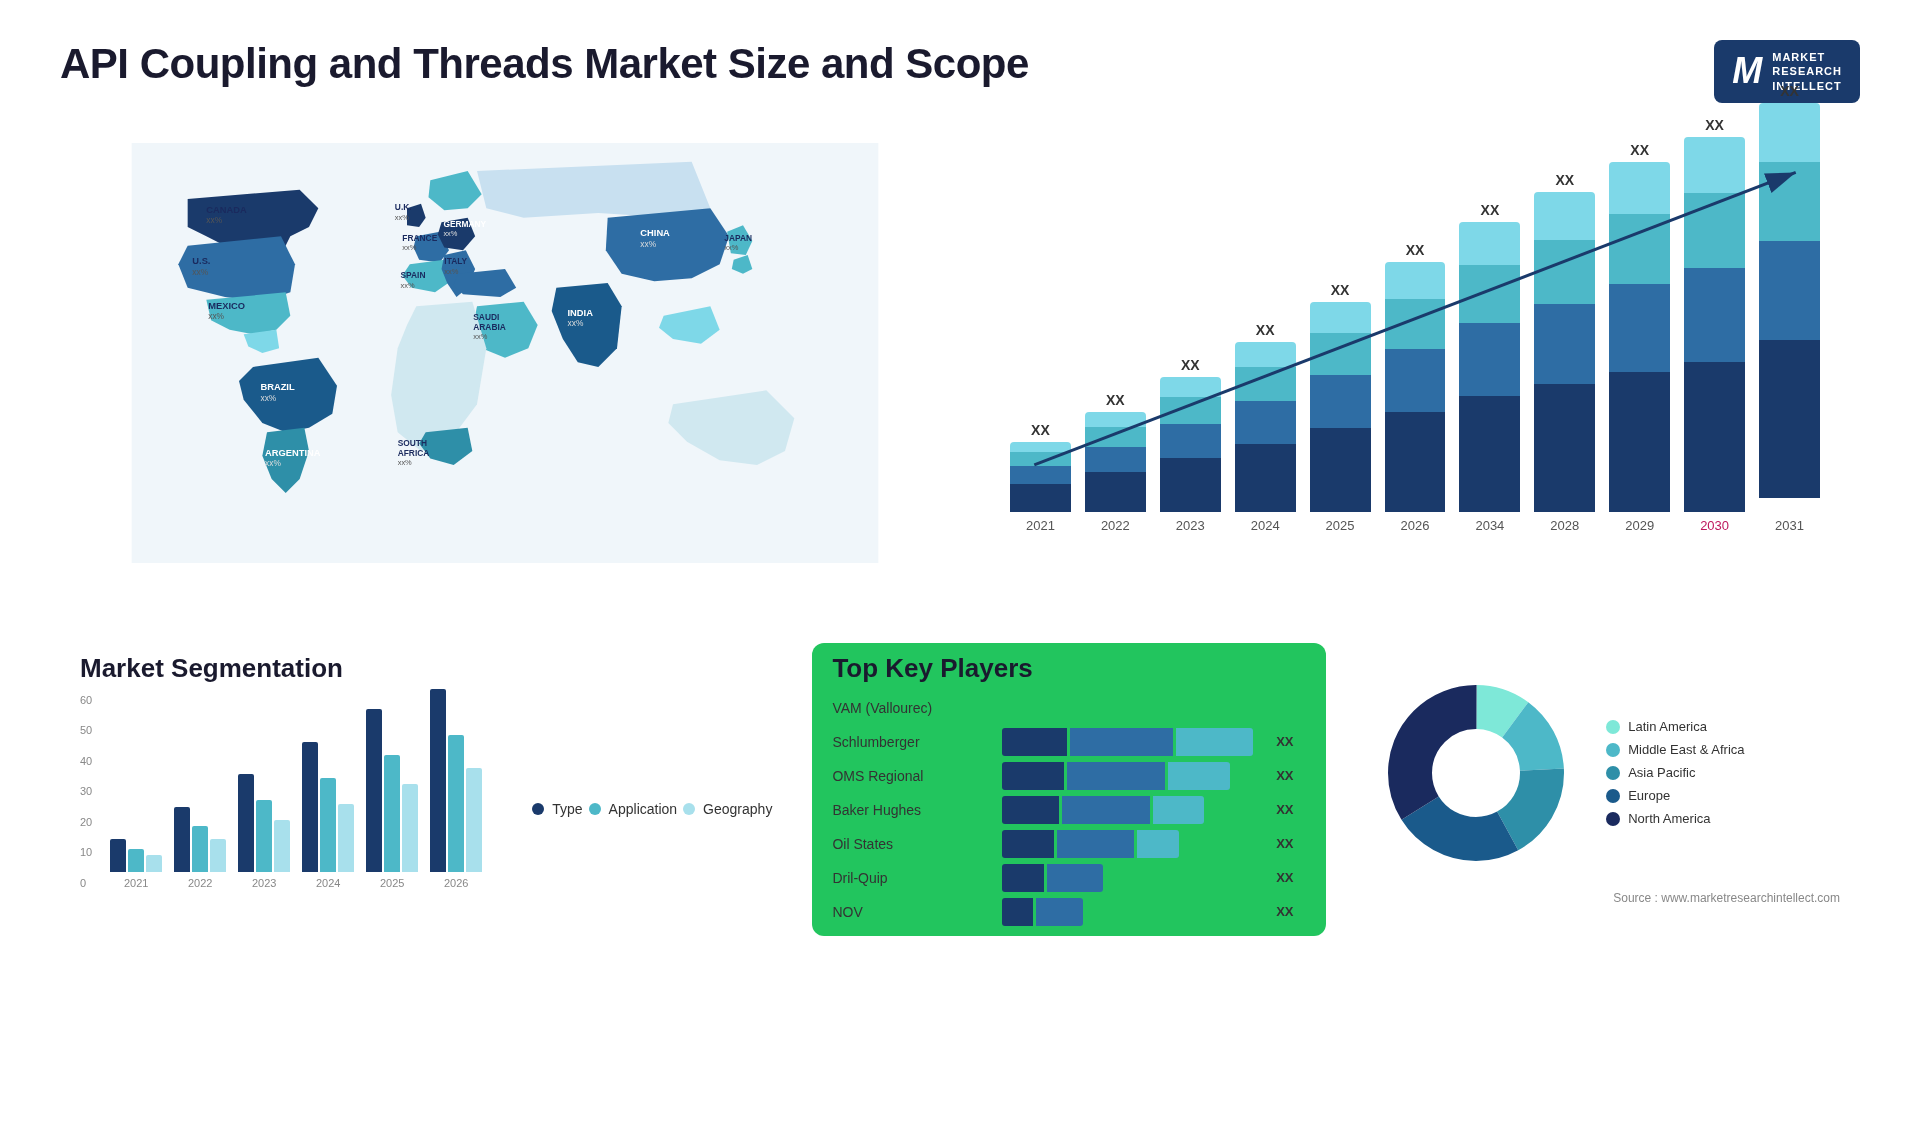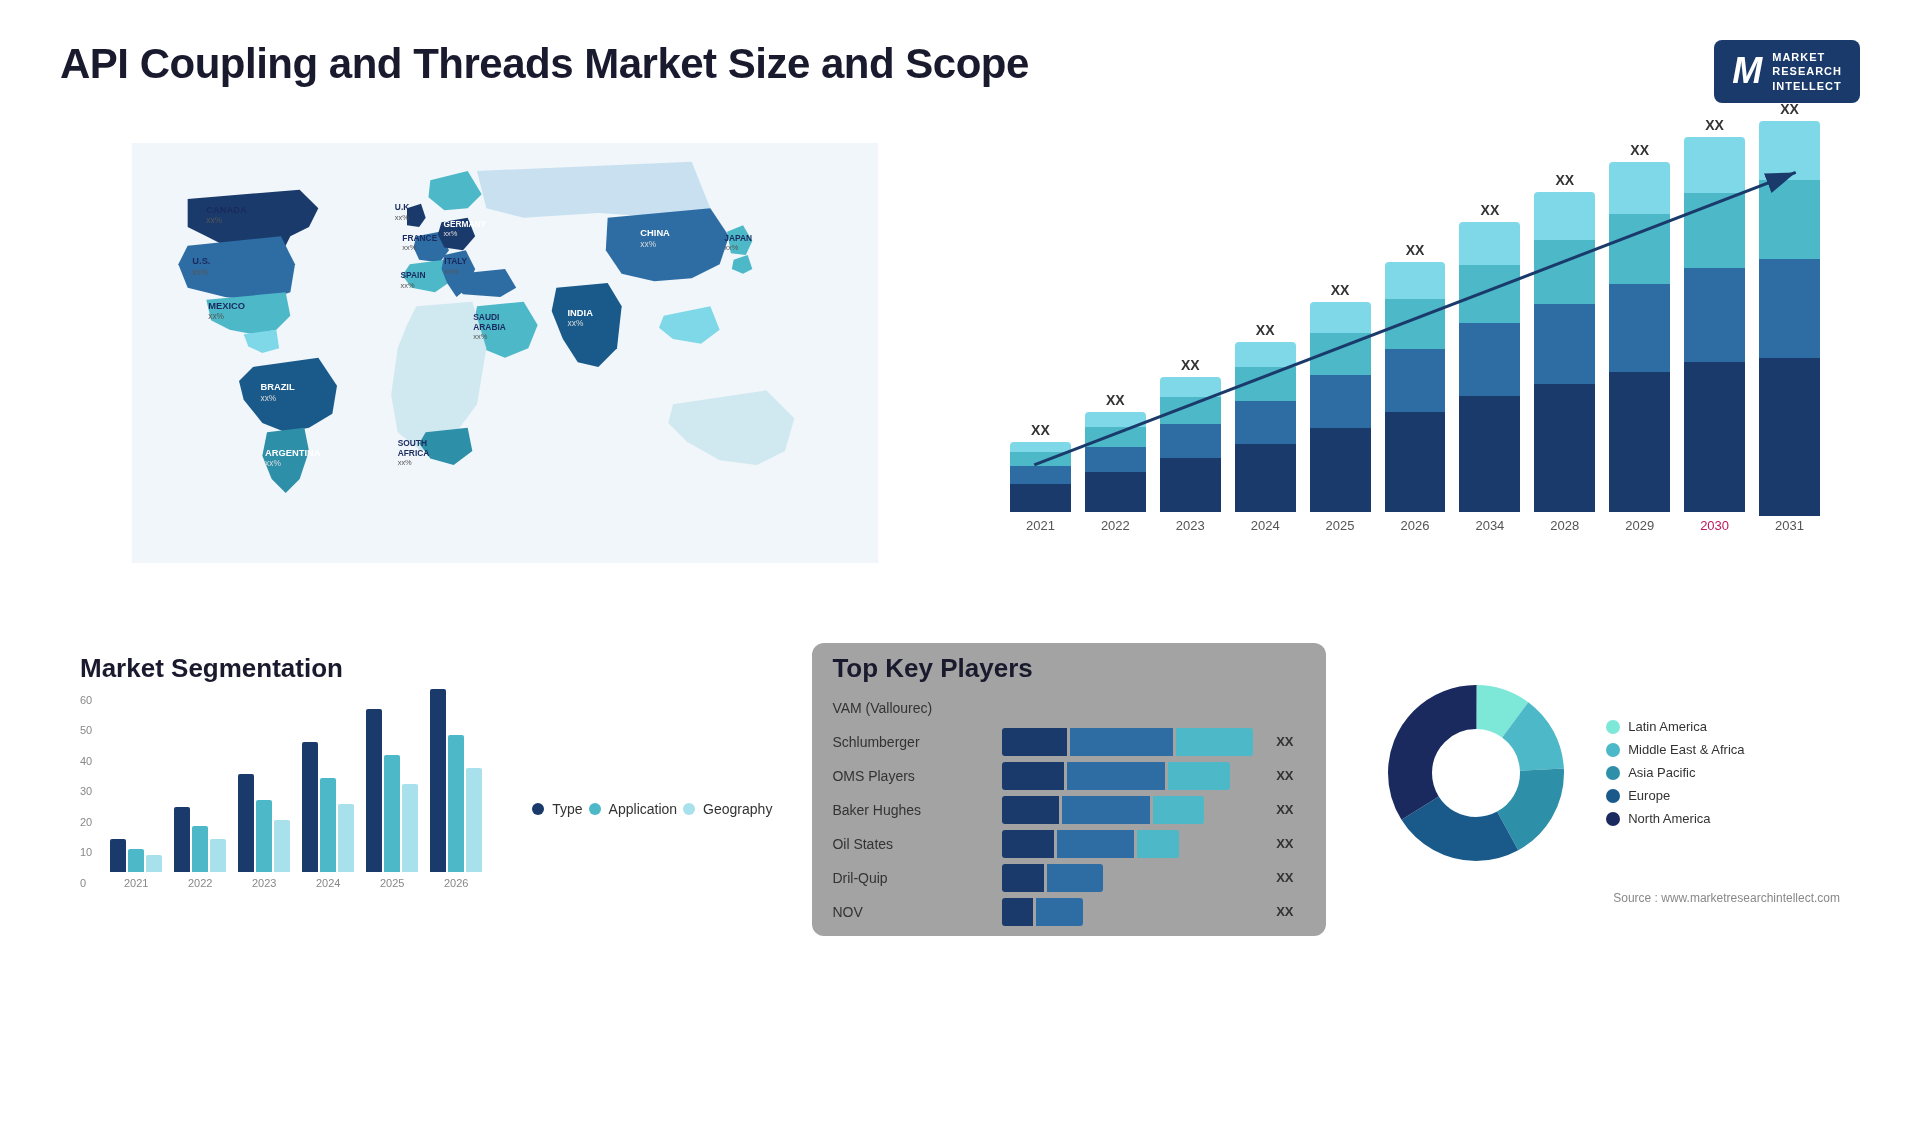--- a/index.html
+++ b/index.html
@@ -125,21 +125,21 @@
       color: #333;
     }
     .legend-dot {
       width: 12px;
       height: 12px;
       border-radius: 50%;
     }
 
     
     .players-section {
-      background: #a3a3a3;
+      background: #22c55e;
       border-radius: 12px;
       padding: 10px 20px;
     }
     .players-list {
       display: flex;
       flex-direction: column;
       gap: 6px;
       margin-top: 5px;
     }
     .player-row {
@@ -450,21 +450,21 @@
           </div>
 
           <div style="display:flex;flex-direction:column;align-items:center;flex:1;">
             <div style="font-size:14px;font-weight:700;color:#333;margin-bottom:4px;">XX</div>
             <div style="width:100%;height:395px;display:flex;flex-direction:column-reverse;border-radius:4px 4px 0 0;overflow:hidden;">
               <div style="background:#1a3a6b;height:40%;"></div>
               <div style="background:#2e6da4;height:25%;"></div>
               <div style="background:#4db8c8;height:20%;"></div>
               <div style="background:#7ed8e8;height:15%;"></div>
             </div>
-            <div style="font-size:13px;color:#555;margin-top:2px;">2031</div>
+            <div style="font-size:13px;color:#555;margin-top:20px;">2031</div>
           </div>
 
           <svg style="position:absolute;top:0;left:0;width:100%;height:85%;pointer-events:none;">
             <defs>
               <marker id="arrowhead" markerWidth="10" markerHeight="7" refX="10" refY="3.5" orient="auto">
                 <polygon points="0 0, 10 3.5, 0 7" fill="#1a3a6b"></polygon>
               </marker>
             </defs>
             <line x1="3%" y1="96%" x2="97%" y2="3%" stroke="#1a3a6b" stroke-width="3" marker-end="url(#arrowhead)"></line>
           </svg>
@@ -580,21 +580,21 @@
           <div class="player-name">Schlumberger</div>
           <div class="player-bar-container">
             <div style="background:#1a3a6b;height:100%;width:25%;border-radius:3px 0 0 3px;"></div>
             <div style="background:#2e6da4;height:100%;width:40%;"></div>
             <div style="background:#4db8c8;height:100%;width:30%;border-radius:0 3px 3px 0;"></div>
           </div>
           <div class="player-val">XX</div>
         </div>
 
         <div class="player-row">
-          <div class="player-name">OMS Players</div>
+          <div class="player-name">OMS Regional</div>
           <div class="player-bar-container">
             <div style="background:#1a3a6b;height:100%;width:24%;border-radius:3px 0 0 3px;"></div>
             <div style="background:#2e6da4;height:100%;width:38%;"></div>
             <div style="background:#4db8c8;height:100%;width:24%;border-radius:0 3px 3px 0;"></div>
           </div>
           <div class="player-val">XX</div>
         </div>
 
         <div class="player-row">
           <div class="player-name">Baker Hughes</div>

